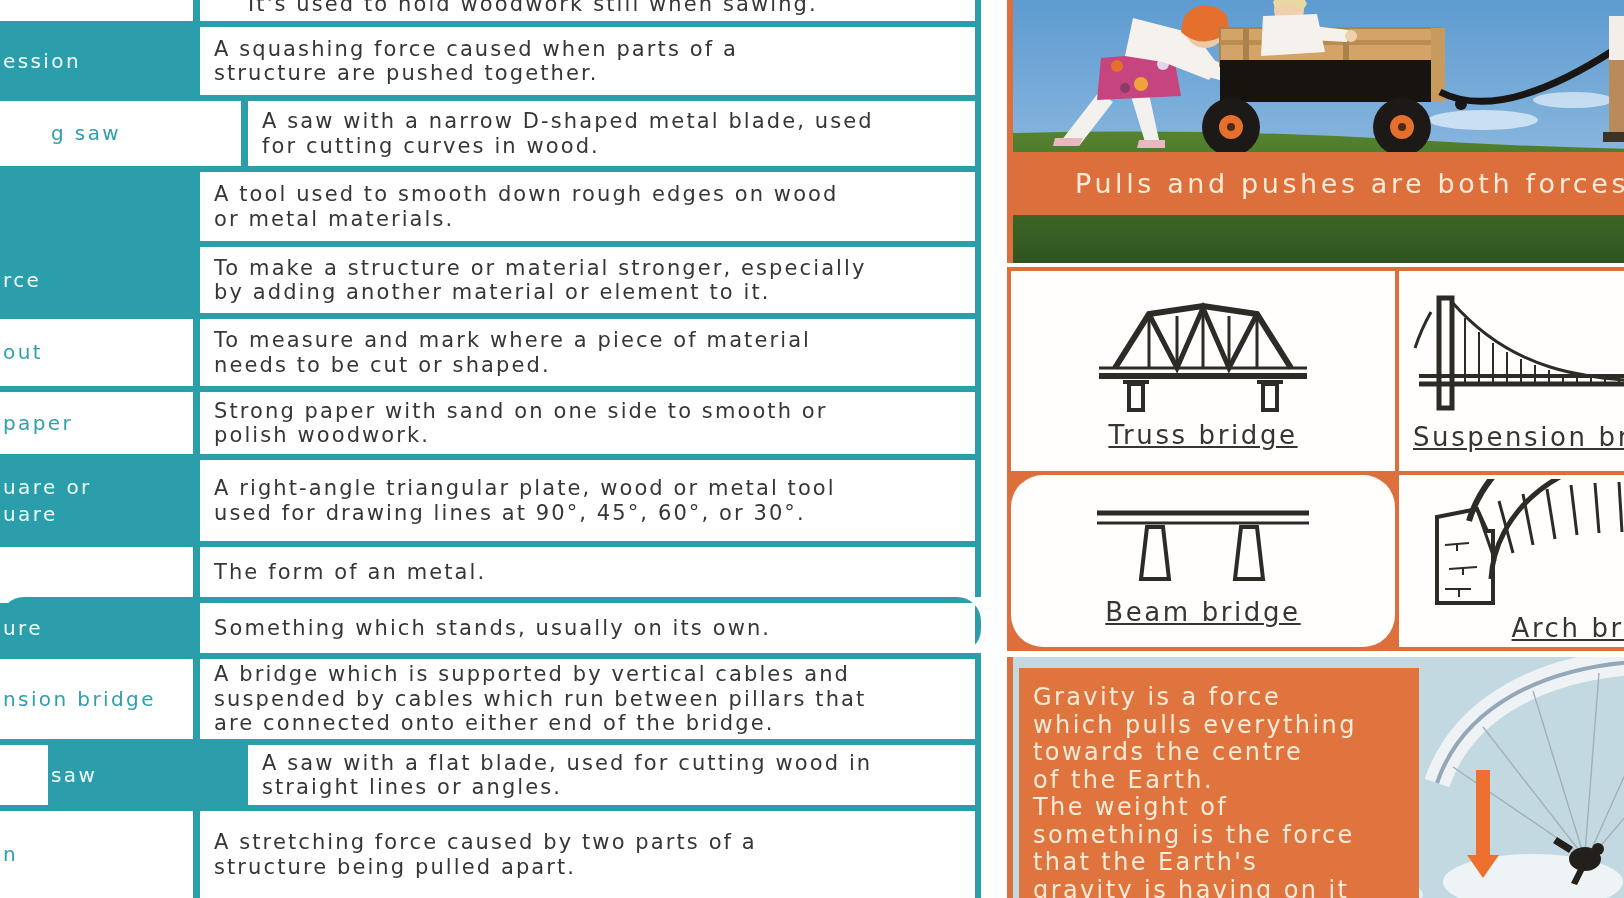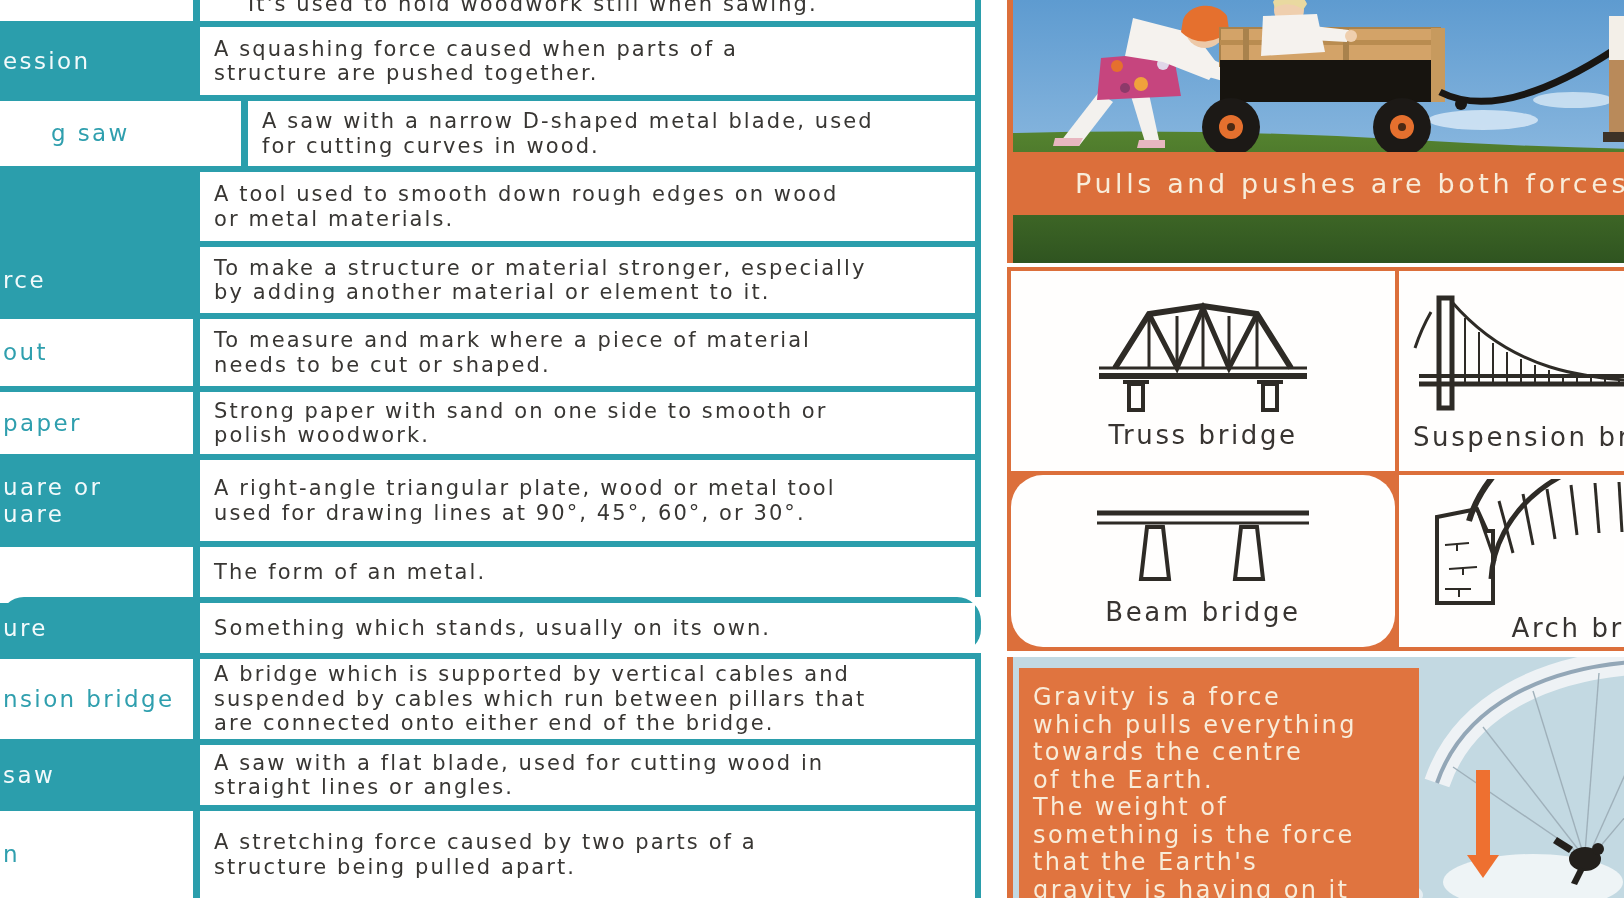--- a/index.html
+++ b/index.html
@@ -7,21 +7,21 @@
     width:1624px;height:898px;overflow:hidden;position:relative;
     background:#ffffff;font-family:"DejaVu Sans", sans-serif;
   }
   
   #glossary{position:absolute;left:0;top:0;width:981px;}
   .g-row{display:flex;border-right:6px solid #2b9eac;}
   .g-row + .g-row{border-top:6px solid #2b9eac;}
   .term{
     width:200px;flex:0 0 200px;border-right:7px solid #2b9eac;
     display:flex;flex-direction:column;justify-content:center;
-    font-size:23px;letter-spacing:2.4px;line-height:27px;
+    font-size:20px;letter-spacing:2.4px;line-height:27px;
     padding-left:3px;white-space:pre-line;box-sizing:border-box;
   }
   .term.teal{background:#2b9eac;color:#f2fafb;}
   .term.light{background:#ffffff;color:#2f9fae;}
   .def{
     flex:1;display:flex;flex-direction:column;justify-content:center;
     font-size:21px;letter-spacing:2.1px;line-height:24.5px;color:#383633;
     padding-left:14px;white-space:pre-line;box-sizing:border-box;background:#fff;
     overflow:hidden;
   }
@@ -33,21 +33,21 @@
   #photo{position:absolute;left:0;top:0;width:800px;height:263px;overflow:hidden;
          border-left:6px solid #dc6f3b;box-sizing:border-box;}
   #caption-band{
     position:absolute;left:0;top:152px;width:800px;height:63px;
     background:#dc6f3b;display:flex;align-items:center;
     color:#f8ecd9;font-size:27px;letter-spacing:3.6px;padding-left:62px;box-sizing:border-box;
   }
   
   #bridge-grid{position:absolute;left:0;top:267px;width:800px;height:384px;background:#dc6f3b;}
   .cell{position:absolute;background:#fffefd;display:flex;flex-direction:column;
-        align-items:center;justify-content:center;color:#383431;}
+        align-items:center;justify-content:center;color:#383431;text-decoration:underline;}
   .cell .bridge-label{font-size:26px;letter-spacing:2.6px;margin-top:6px;white-space:nowrap;}
   #cell-truss{left:4px;top:4px;width:384px;height:200px;}
   #cell-susp {left:392px;top:4px;width:404px;height:200px;align-items:flex-start;}
   #cell-susp .bridge-label{padding-left:14px;}
   #cell-beam {left:4px;top:208px;width:384px;height:172px;border-radius:32px;}
   #cell-arch {left:392px;top:208px;width:404px;height:172px;}
   
   #gravity{position:absolute;left:0;top:657px;width:800px;height:241px;
            background:#c3d9e2;border-left:6px solid #dc6f3b;box-sizing:border-box;overflow:visible;}
   #gravity-sky{position:absolute;left:0;top:0;width:794px;height:241px;}
@@ -109,21 +109,21 @@
     <div class="g-row" style="height: 50px; border-radius: 24px;">
       <div class="term teal">ure</div>
       <div class="def"><span>Something which stands, usually on its own.</span></div>
     </div>
     <div class="g-row" style="height: 80px;">
       <div class="term light">nsion bridge</div>
       <div class="def"><span>A bridge which is supported by vertical cables and
 suspended by cables which run between pillars that
 are connected onto either end of the bridge.</span></div>
     </div>
-    <div class="g-row" style="height: 60px;">
+    <div class="g-row" style="height: 60px; padding-left: 48px;">
       <div class="term teal">saw</div>
       <div class="def"><span>A saw with a flat blade, used for cutting wood in
 straight lines or angles.</span></div>
     </div>
     <div class="g-row" style="height: 87px;">
       <div class="term light">n</div>
       <div class="def"><span>A stretching force caused by two parts of a
 structure being pulled apart.</span></div>
     </div>
   </section>

